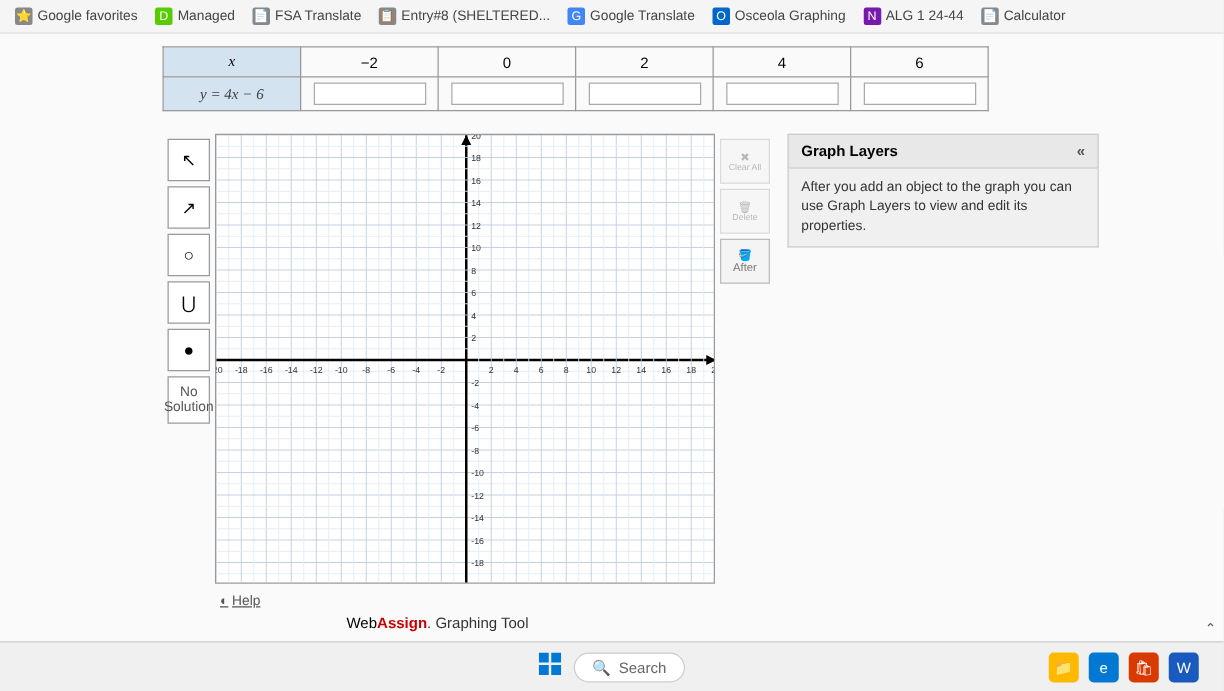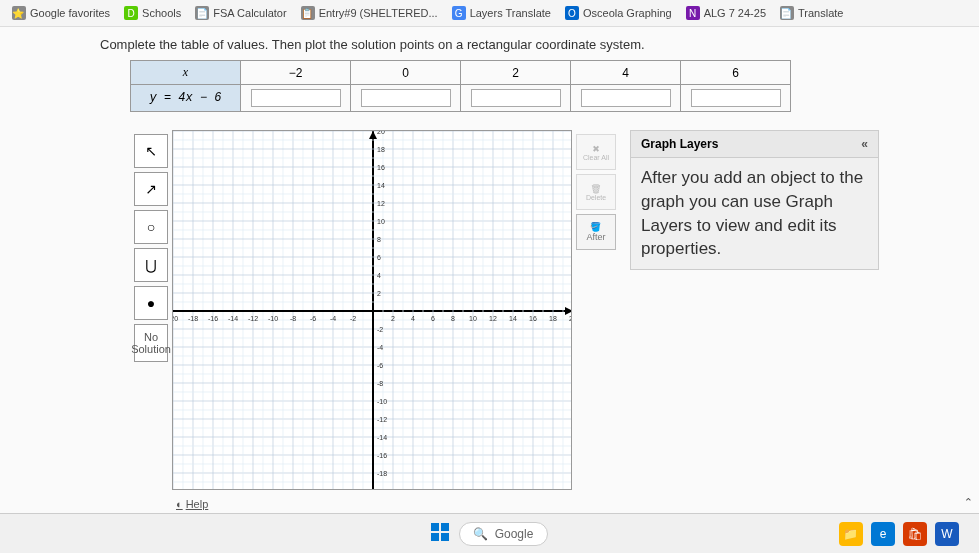--- a/index.html
+++ b/index.html
@@ -8,39 +8,39 @@
   .bookmarks-bar { display: flex; align-items: center; gap: 14px; padding: 6px 12px; background: #f5f5f5; border-bottom: 1px solid #ddd; font-size: 11px; color: #444; }
   .bookmark { display: flex; align-items: center; gap: 4px; cursor: pointer; }
   .bm-icon { width: 14px; height: 14px; display: inline-flex; align-items: center; justify-content: center; font-size: 10px; }
   
   .content-area { padding: 10px 100px 10px 100px; background: #fafafa; }
   .instruction { font-size: 13px; color: #333; margin-bottom: 8px; }
   
   .value-table { border-collapse: collapse; margin-left: 30px; }
   .value-table td { border: 1px solid #999; padding: 4px 8px; text-align: center; font-size: 12px; min-width: 110px; height: 22px; }
   .value-table .header-cell { background: #d4e3f0; font-style: italic; font-family: 'Times New Roman', serif; }
-  .value-table .eq-cell { background: #d4e3f0; font-style: italic; font-family: Liberation Mono, monospace; color:#000000;}
+  .value-table .eq-cell { background: #d4e3f0; font-style: italic; font-family: Liberation Serif, serif; color:#404040;}
   .value-table input { width: 90px; border: 1px solid #aaa; padding: 2px; text-align: center; font-size: 11px; }
   
   .graph-section { display: flex; margin-top: 18px; margin-left: 30px; gap: 0; }
   
   .tool-column { display: flex; flex-direction: column; gap: 4px; padding: 4px; }
   .tool-btn { width: 34px; height: 34px; border: 1px solid #999; background: #fff; display: flex; align-items: center; justify-content: center; cursor: pointer; font-size: 14px; }
   .tool-btn.text { font-size: 11px; line-height: 1.1; text-align: center; color: #555; height: 38px; }
   
   .graph-canvas { position: relative; width: 400px; height: 360px; background: #fff; border: 1px solid #999; }
   .grid-svg { width: 100%; height: 100%; }
   
   .action-column { display: flex; flex-direction: column; gap: 4px; padding: 4px; }
   .action-btn { width: 40px; height: 36px; border: 1px solid #bbb; background: #f4f4f4; display:flex; flex-direction:column; align-items:center; justify-content:center; font-size:9px; color:#777; cursor:pointer;}
   .action-btn.disabled { opacity:0.5; }
   
   .layers-panel { width: 270px; margin-left: 10px; }
   .layers-header { background: #e8e8e8; border: 1px solid #ccc; padding: 6px 10px; display:flex; justify-content:space-between; font-weight:bold; font-size:12px;}
-  .layers-body { background: #f0f0f0; border: 1px solid #ccc; border-top:none; padding: 8px 10px; font-size: 17px; color: #333; line-height:1.4;}
+  .layers-body { background: #f0f0f0; border: 1px solid #ccc; border-top:none; padding: 8px 10px; font-size: 11px; color: #333; line-height:1.4;}
   
   .help-link { margin-top: 8px; margin-left:4px; font-size:11px; color:#555; text-decoration:underline; display:flex; align-items:center; gap:3px;}
   .graphtool-label { text-align:center; font-size:12px; margin-top:4px; color:#333;}
   .graphtool-label .wa { color:#000; }
   .graphtool-label .assign { color:#c00; font-weight:bold; }
   
   .taskbar { position:absolute; bottom:0; left:0; right:0; height:40px; background:#f0f0f0; border-top:1px solid #ccc; display:flex; align-items:center; justify-content:center; gap:10px;}
   .search-box { display:flex; align-items:center; gap:6px; background:#fff; border:1px solid #ccc; border-radius:16px; padding:4px 14px; font-size:12px; color:#666;}
   .task-icons { position:absolute; right:20px; display:flex; gap:8px; }
   .task-icon { width:24px; height:24px; border-radius:4px; display:flex; align-items:center; justify-content:center; font-size:12px; color:#fff;}
@@ -51,50 +51,49 @@
 </head>
 <body>
 
 <div class="bookmarks-bar" id="bookmarks-bar">
     <div class="bookmark">
       <span class="bm-icon" style="background: rgb(136, 136, 136); color: rgb(255, 255, 255); border-radius: 2px;">⭐</span>
       <span>Google favorites</span>
     </div>
     <div class="bookmark">
       <span class="bm-icon" style="background: rgb(88, 204, 2); color: rgb(255, 255, 255); border-radius: 2px;">D</span>
-      <span>Schools</span>
+      <span>Managed</span>
     </div>
     <div class="bookmark">
       <span class="bm-icon" style="background: rgb(136, 136, 136); color: rgb(255, 255, 255); border-radius: 2px;">📄</span>
-      <span>FSA Calculator</span>
+      <span>FSA Translate</span>
     </div>
     <div class="bookmark">
       <span class="bm-icon" style="background: rgb(136, 136, 136); color: rgb(255, 255, 255); border-radius: 2px;">📋</span>
-      <span>Entry#9 (SHELTERED...</span>
+      <span>Entry#8 (SHELTERED...</span>
     </div>
     <div class="bookmark">
       <span class="bm-icon" style="background: rgb(66, 133, 244); color: rgb(255, 255, 255); border-radius: 2px;">G</span>
-      <span>Layers Translate</span>
+      <span>Google Translate</span>
     </div>
     <div class="bookmark">
       <span class="bm-icon" style="background: rgb(0, 102, 204); color: rgb(255, 255, 255); border-radius: 2px;">O</span>
       <span>Osceola Graphing</span>
     </div>
     <div class="bookmark">
       <span class="bm-icon" style="background: rgb(119, 25, 170); color: rgb(255, 255, 255); border-radius: 2px;">N</span>
-      <span>ALG 7 24-25</span>
+      <span>ALG 1 24-44</span>
     </div>
     <div class="bookmark">
       <span class="bm-icon" style="background: rgb(136, 136, 136); color: rgb(255, 255, 255); border-radius: 2px;">📄</span>
-      <span>Translate</span>
+      <span>Calculator</span>
     </div>
   </div>
 
 <div class="content-area">
-  <div class="instruction">Complete the table of values. Then plot the solution points on a rectangular coordinate system.</div>
 
   <table class="value-table">
     <tbody>
         <tr>
       <td class="header-cell">x</td>
       <td>−2</td>
       <td>0</td>
       <td>2</td>
       <td>4</td>
       <td>6</td>
@@ -290,21 +289,21 @@
   <div style="font-size:16px;">
     <svg width="18" height="18" viewBox="0 0 18 18">
       <rect x="0" y="0" width="8" height="8" fill="#0078d4"></rect>
         <rect x="10" y="0" width="8" height="8" fill="#0078d4"></rect>
       <rect x="0" y="10" width="8" height="8" fill="#0078d4"></rect>
         <rect x="10" y="10" width="8" height="8" fill="#0078d4"></rect>
     </svg>
   </div>
   <div class="search-box">
     <span>🔍</span>
-    <span>Google</span>
+    <span>Search</span>
   </div>
   <div class="task-icons">
     <div class="task-icon" style="background:#ffb900">📁</div>
     <div class="task-icon" style="background:#0078d4">e</div>
     <div class="task-icon" style="background:#d83b01">🛍</div>
     <div class="task-icon" style="background:#185abd">W</div>
   </div>
 </div>
 
 </body></html>

